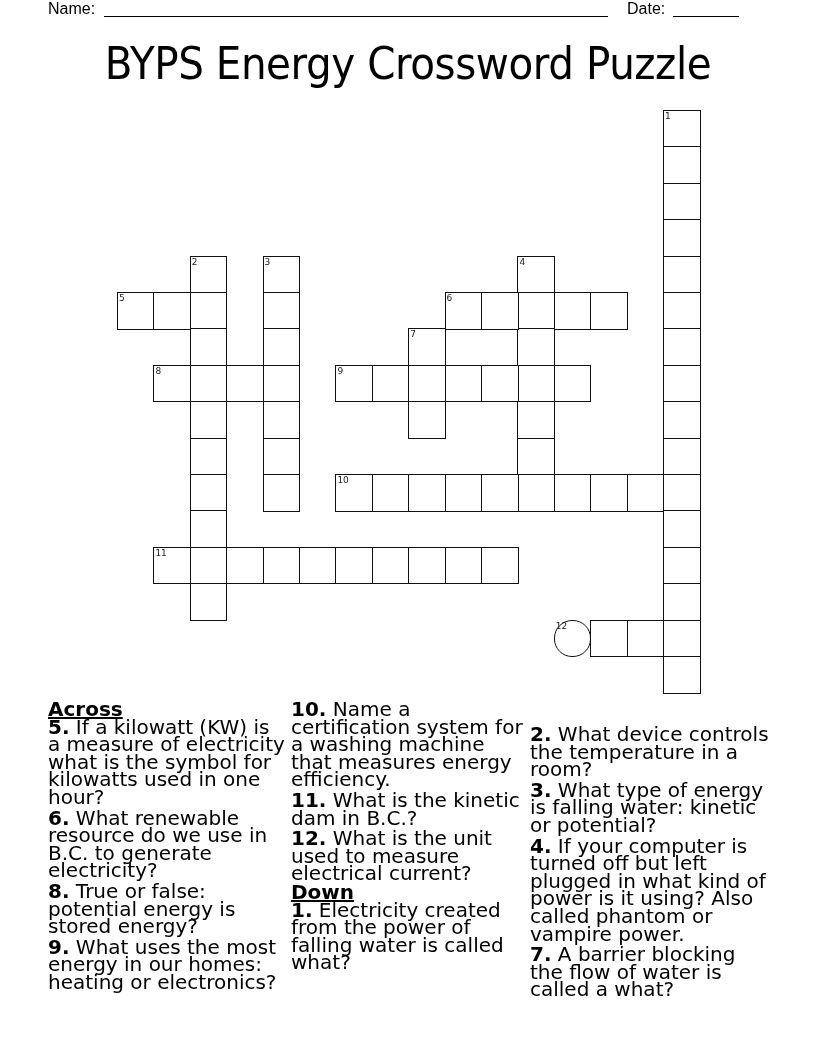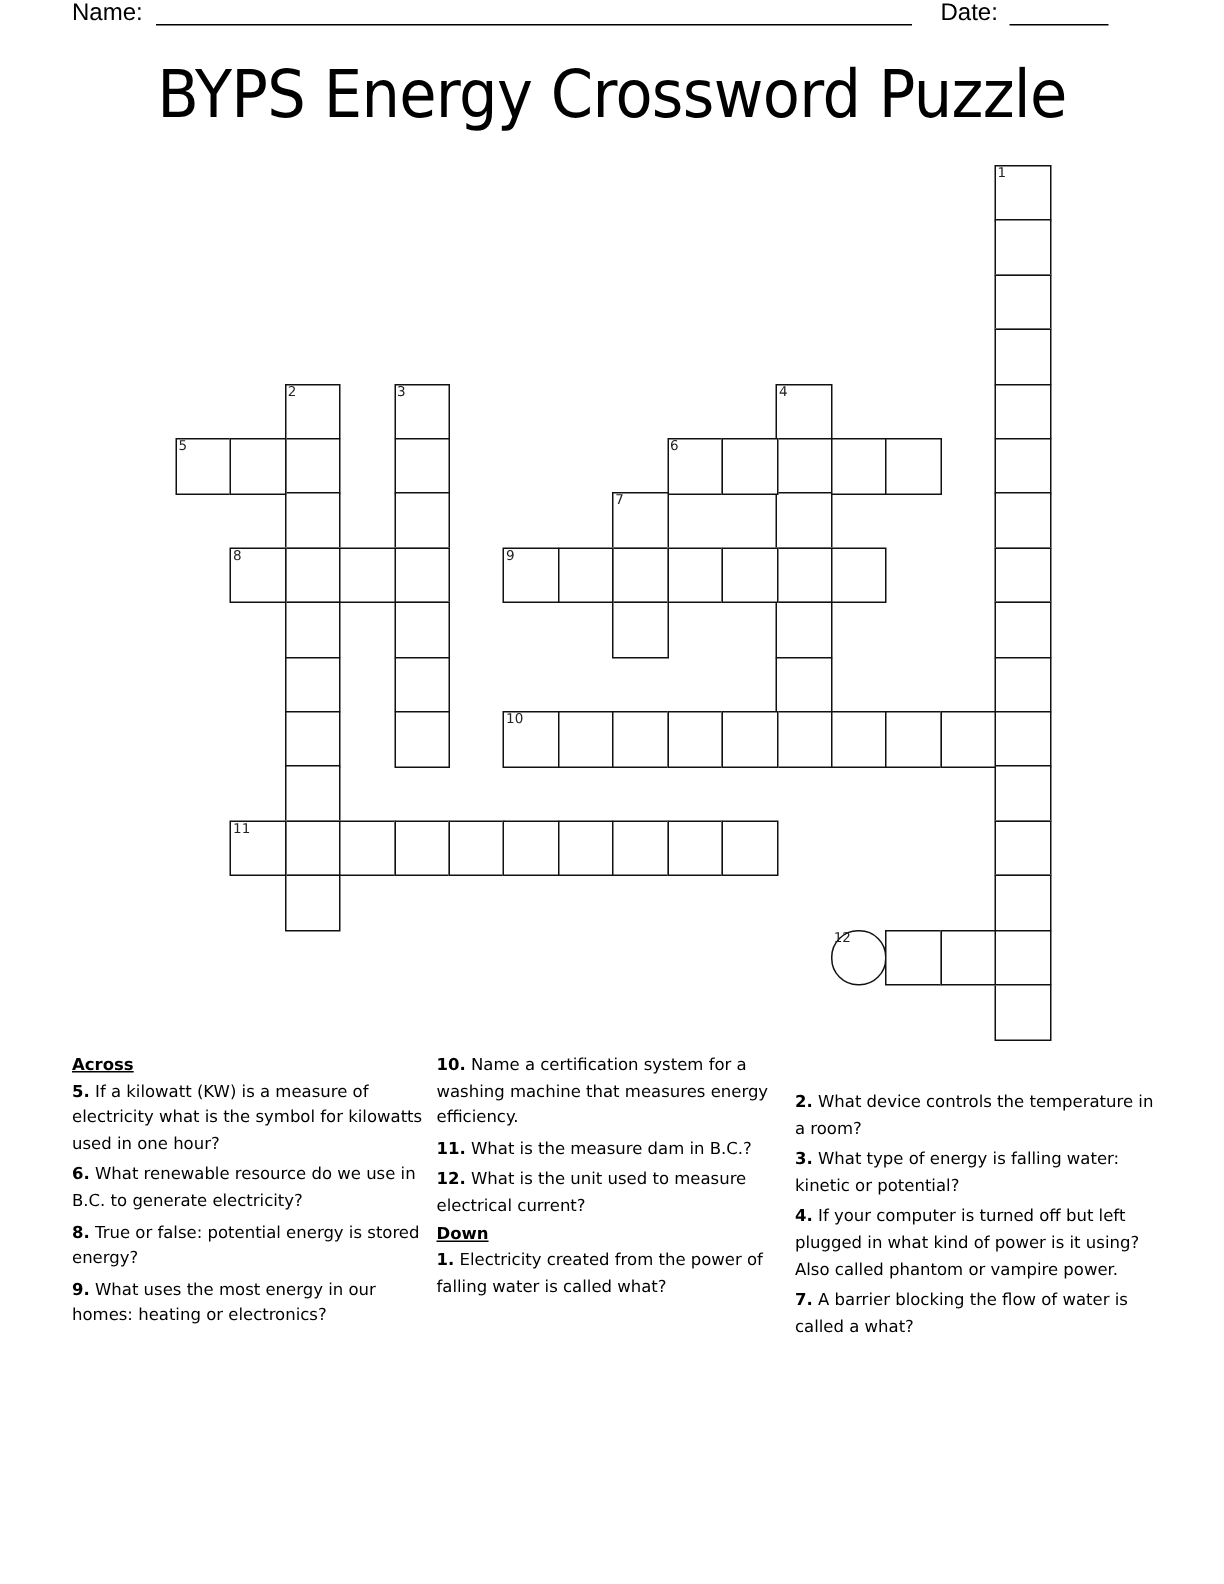--- a/index.html
+++ b/index.html
@@ -21,21 +21,21 @@
   .cell {
     position: absolute; box-sizing: border-box; width: 37.6px; height: 37.6px;
     border: 1.6px solid #111; background: #fff;
   }
   .cell .num {
     position: absolute; left: 1px; top: 0px;
     font-family: "DejaVu Sans", sans-serif; font-size: 9px; line-height: 10px; color: #222;
   }
   .clues {
     position: absolute; top: 701px; font-family: "DejaVu Sans", sans-serif;
-    font-size: 11px; line-height: 17.6px; color: #000;
+    font-size: 20px; line-height: 17.6px; color: #000;
   }
   .col1 { left: 48px; width: 238px; }
   .col2 { left: 291px; width: 238px; }
   .col3 { left: 530px; width: 240px; margin-top: 25px; }
   .heading { font-weight: bold; text-decoration: underline; display: block; }
   .clue { margin: 0 0 3px 0; }
   .clue .cnum { font-weight: bold; }
 </style>
 </head>
 <body>
@@ -155,21 +155,21 @@
 <div class="clues col1">
   <span class="heading">Across</span>
   <div class="clue"><span class="cnum">5.</span><span> If a kilowatt (KW) is a measure of electricity what is the symbol for kilowatts used in one hour?</span></div>
   <div class="clue"><span class="cnum">6.</span><span> What renewable resource do we use in B.C. to generate electricity?</span></div>
   <div class="clue"><span class="cnum">8.</span><span> True or false: potential energy is stored energy?</span></div>
   <div class="clue"><span class="cnum">9.</span><span> What uses the most energy in our homes: heating or electronics?</span></div>
 </div>
 
 <div class="clues col2">
   <div class="clue"><span class="cnum">10.</span><span> Name a certification system for a washing machine that measures energy efficiency.</span></div>
-  <div class="clue"><span class="cnum">11.</span><span> What is the measure dam in B.C.?</span></div>
+  <div class="clue"><span class="cnum">11.</span><span> What is the kinetic dam in B.C.?</span></div>
   <div class="clue" style="margin-bottom:1px"><span class="cnum">12.</span><span> What is the unit used to measure electrical current?</span></div>
   <span class="heading">Down</span>
   <div class="clue"><span class="cnum">1.</span><span> Electricity created from the power of falling water is called what?</span></div>
 </div>
 
 <div class="clues col3">
   <div class="clue"><span class="cnum">2.</span><span> What device controls the temperature in a room?</span></div>
   <div class="clue"><span class="cnum">3.</span><span> What type of energy is falling water: kinetic or potential?</span></div>
   <div class="clue"><span class="cnum">4.</span><span> If your computer is turned off but left plugged in what kind of power is it using? Also called phantom or vampire power.</span></div>
   <div class="clue"><span class="cnum">7.</span><span> A barrier blocking the flow of water is called a what?</span></div>

